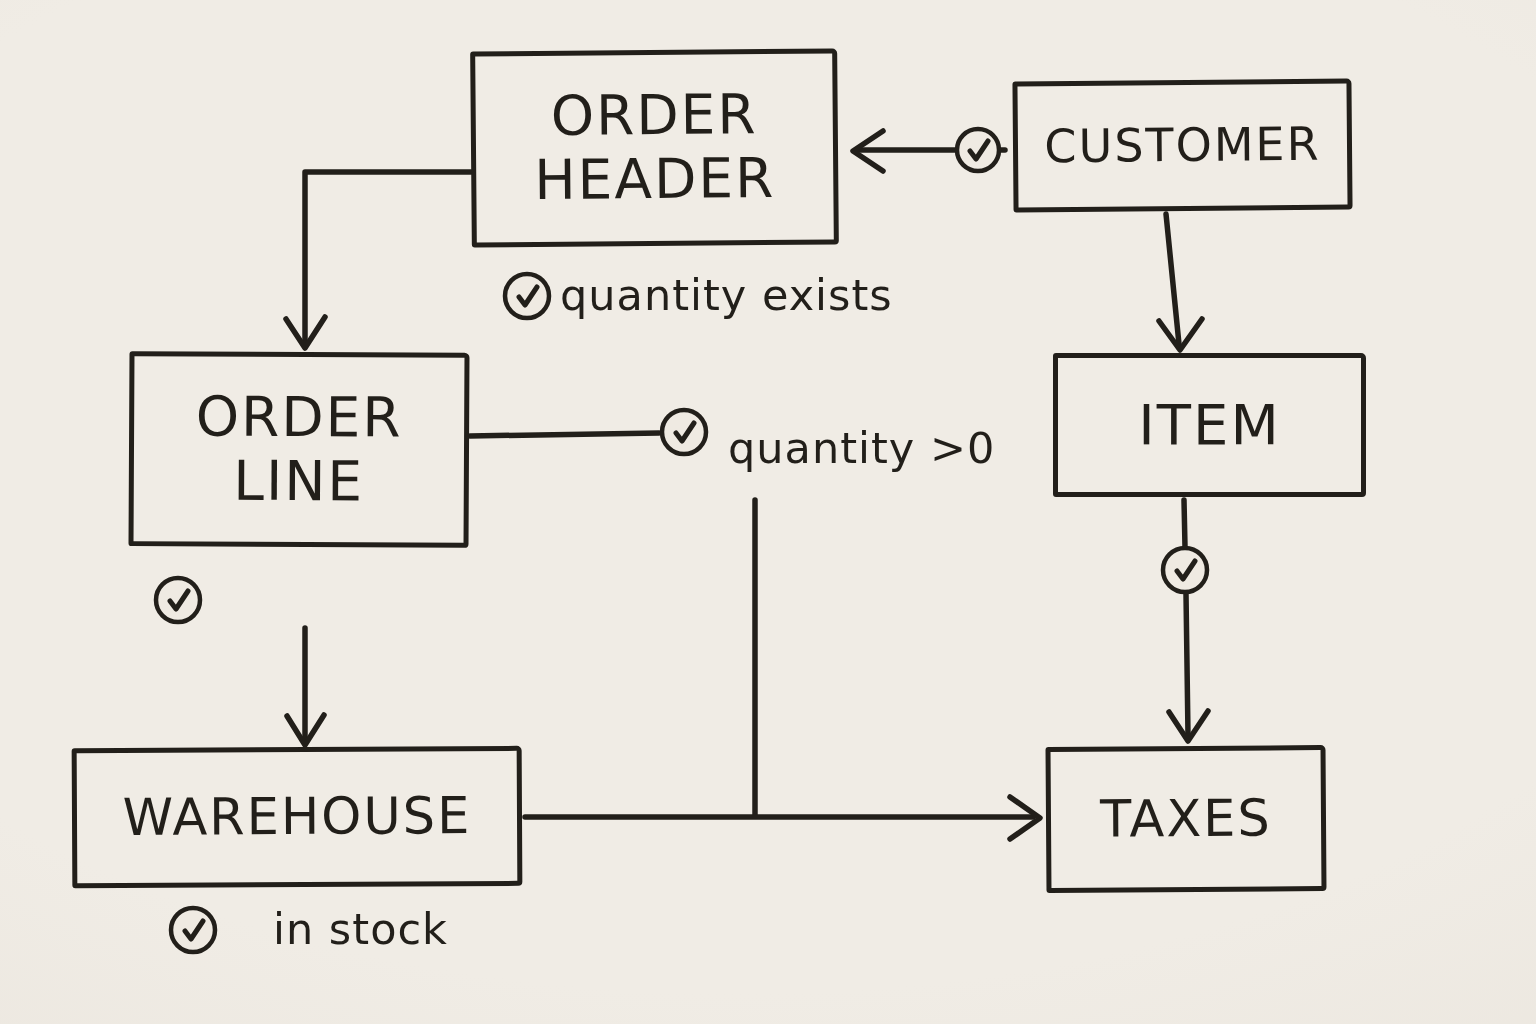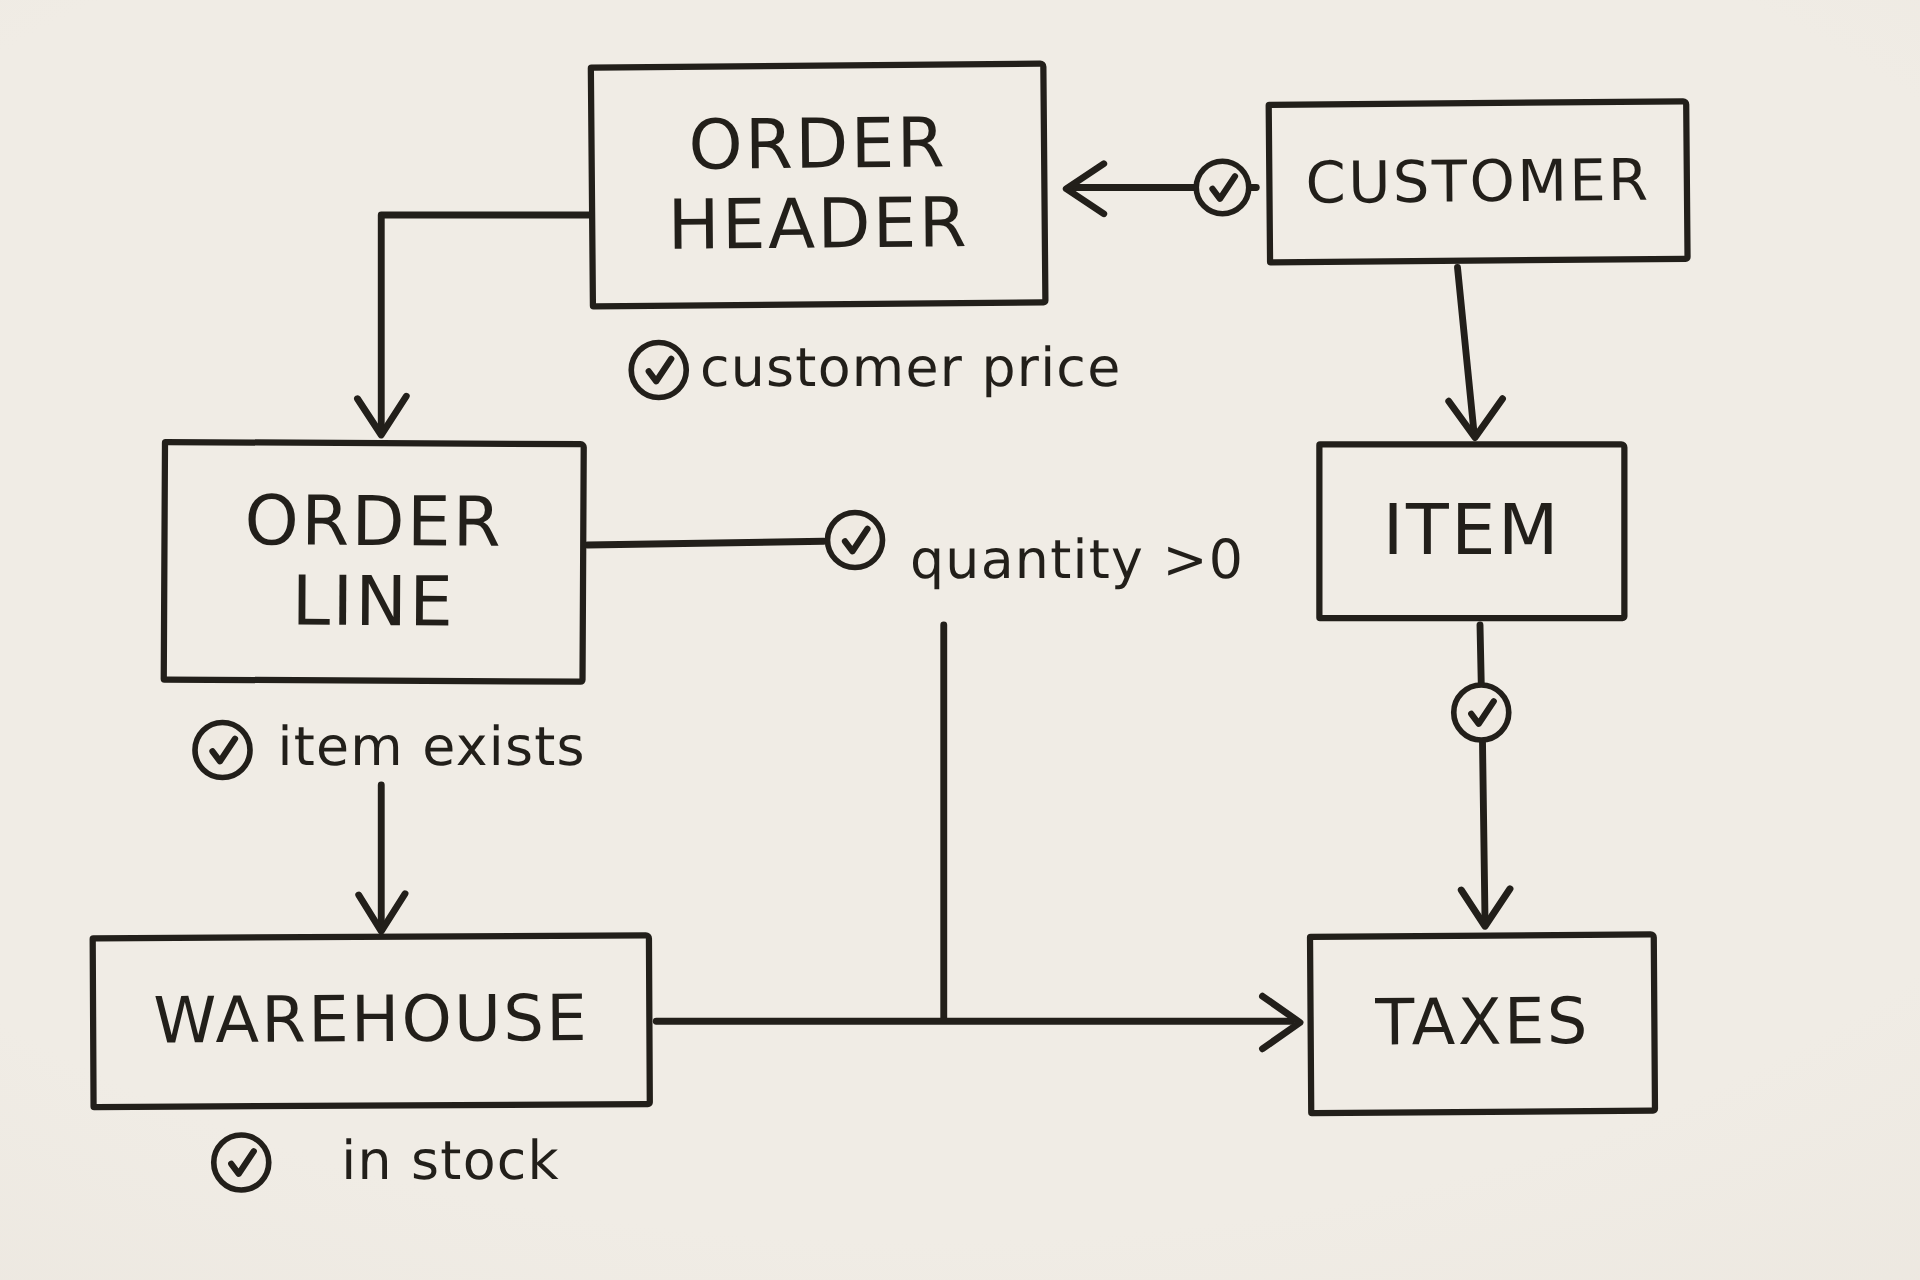--- a/index.html
+++ b/index.html
@@ -41,21 +41,21 @@
   .check-label {
     position: absolute;
     font-size: 43px;
     letter-spacing: 1px;
     white-space: nowrap;
     transform: translateY(-52%);
   }
   .node-order-header { left: 471px; top: 50px;  width: 367px; height: 196px; font-size: 55px; transform: rotate(-0.5deg); }
   .node-customer     { left: 1013px; top: 80px; width: 339px; height: 131px; font-size: 46px; transform: rotate(-0.5deg); }
   .node-order-line   { left: 129px; top: 352px; width: 340px; height: 195px; font-size: 55px; transform: rotate(0.3deg); }
-  .node-item         { left: 1053px; top: 353px; width: 249px; height: 144px; font-size: 56px; }
+  .node-item         { left: 1053px; top: 353px; width: 313px; height: 144px; font-size: 56px; }
   .node-warehouse    { left: 72px;  top: 747px; width: 450px; height: 140px; font-size: 51px; transform: rotate(-0.3deg); }
   .node-taxes        { left: 1046px; top: 746px; width: 280px; height: 146px; font-size: 51px; transform: rotate(-0.4deg); }
 </style>
 </head>
 <body>
 
 <div class="canvas">
 
   <svg class="edges-layer" viewBox="0 0 1536 1024" xmlns="http://www.w3.org/2000/svg" fill="none" stroke="#221f1a" stroke-width="5.5" stroke-linecap="round" stroke-linejoin="round">
 
@@ -143,22 +143,21 @@
   </div>
 
   <div class="node node-warehouse">
     <span>WAREHOUSE</span>
   </div>
 
   <div class="node node-taxes">
     <span>TAXES</span>
   </div>
 
-  <span class="check-label" style="left:560px; top:296px;">customer price</span>
+  <span class="check-label" style="left:560px; top:296px;">quantity exists</span>
 
   <span class="check-label" style="left:728px; top:449px;">quantity &gt;0</span>
 
-  <span class="check-label" style="left:222px; top:599px;">item exists</span>
 
 
   <span class="check-label" style="left:237px; top:930px;margin-left:36px;">in stock</span>
 
 </div>
 
 </body></html>

